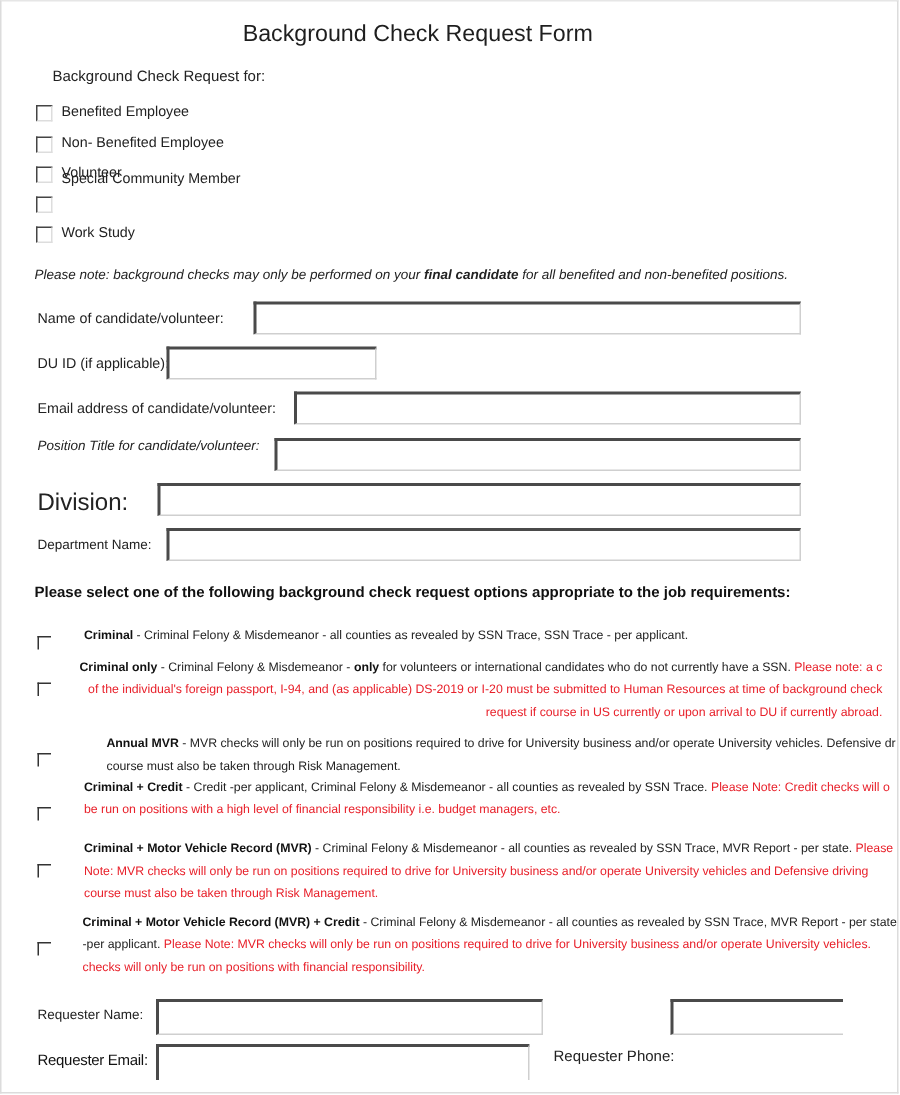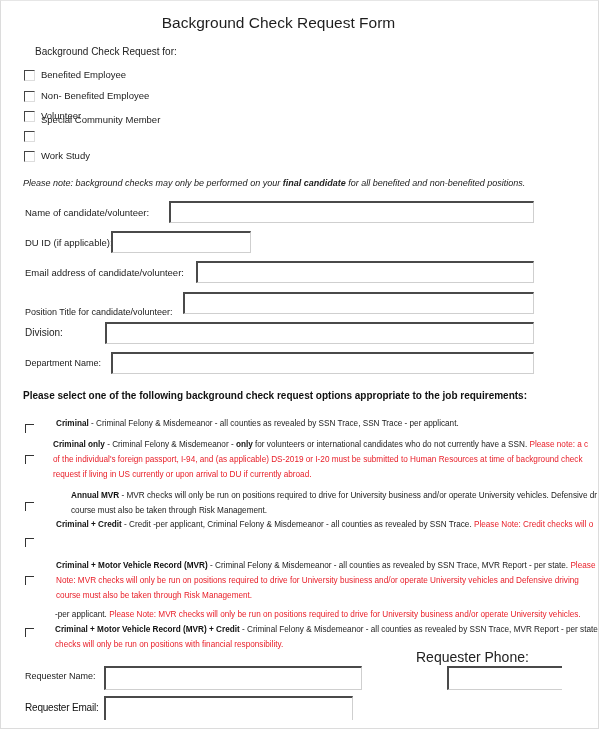--- a/index.html
+++ b/index.html
@@ -68,70 +68,71 @@
 
   <div class="abs label" style="left:24px;top:206px;">Name of candidate/volunteer:</div>
   <div class="field" style="left:168px;top:200px;width:365px;height:22px;"></div>
 
   <div class="abs label" style="left:24px;top:236px;">DU ID (if applicable):</div>
   <div class="field" style="left:110px;top:230px;width:140px;height:22px;"></div>
 
   <div class="abs label" style="left:24px;top:266px;">Email address of candidate/volunteer:</div>
   <div class="field" style="left:195px;top:260px;width:338px;height:22px;"></div>
 
-  <div class="abs label" style="left:24px;top:306px;font-size:9px;">Position Title for candidate/volunteer:</div>
+  <div class="abs label" style="left:24px;top:291px;font-size:9px;font-style:italic;">Position Title for candidate/volunteer:</div>
   <div class="field" style="left:182px;top:291px;width:351px;height:22px;"></div>
 
-  <div class="abs label" style="left:24px;top:326px;font-size:10px;">Division:</div>
+  <div class="abs label" style="left:24px;top:326px;font-size:16px;">Division:</div>
   <div class="field" style="left:104px;top:321px;width:429px;height:22px;"></div>
 
   <div class="abs label" style="left:24px;top:357px;font-size:9px;">Department Name:</div>
   <div class="field" style="left:110px;top:351px;width:423px;height:22px;"></div>
 
   <div class="abs section">Please select one of the following background check request options appropriate to the job requirements:</div>
 
   <div class="cb-plain" style="left:24px;top:423px;"></div>
   <div class="abs opt" style="left:55px;top:415px;">
     <b>Criminal</b><span> - Criminal Felony &amp; Misdemeanor - all counties as revealed by SSN Trace, SSN Trace - per applicant.</span>
   </div>
 
   <div class="cb-plain" style="left:24px;top:454px;"></div>
-  <div class="abs opt" style="left:52px;top:436px;">
+  <div class="abs opt" style="left:52px;top:436px;text-align:right;">
     <div><b>Criminal only</b><span> - Criminal Felony &amp; Misdemeanor - </span><b>only</b><span> for volunteers or international candidates who do not currently have a SSN. </span><span class="red">Please note: a c</span></div>
     <div class="red">of the individual's foreign passport, I-94, and (as applicable) DS-2019 or I-20 must be submitted to Human Resources at time of background check</div>
-    <div class="red">request if living in US currently or upon arrival to DU if currently abroad.</div>
+    <div class="red">request if course in US currently or upon arrival to DU if currently abroad.</div>
   </div>
 
   <div class="cb-plain" style="left:24px;top:501px;"></div>
   <div class="abs opt" style="left:70px;top:487px;">
     <div><b>Annual MVR</b><span> - MVR checks will only be run on positions required to drive for University business and/or operate University vehicles. Defensive dr</span></div>
     <div>course must also be taken through Risk Management.</div>
   </div>
 
   <div class="cb-plain" style="left:24px;top:537px;"></div>
   <div class="abs opt" style="left:55px;top:516px;">
     <div><b>Criminal + Credit</b><span> - Credit -per applicant, Criminal Felony &amp; Misdemeanor - all counties as revealed by SSN Trace. </span><span class="red">Please Note: Credit checks will o</span></div>
+    <div class="red">be run on positions with a high level of financial responsibility i.e. budget managers, etc.</div>
   </div>
 
   <div class="cb-plain" style="left:24px;top:575px;"></div>
   <div class="abs opt" style="left:55px;top:557px;">
     <div><b>Criminal + Motor Vehicle Record (MVR)</b><span> - Criminal Felony &amp; Misdemeanor - all counties as revealed by SSN Trace, MVR Report - per state. </span><span class="red">Please</span></div>
     <div class="red">Note: MVR checks will only be run on positions required to drive for University business and/or operate University vehicles and Defensive driving</div>
     <div class="red">course must also be taken through Risk Management.</div>
   </div>
 
   <div class="cb-plain" style="left:24px;top:627px;"></div>
   <div class="abs opt" style="left:54px;top:606px;">
+    <div><b>Criminal + Motor Vehicle Record (MVR) + Credit</b><span> - Criminal Felony &amp; Misdemeanor - all counties as revealed by SSN Trace, MVR Report - per state</span></div>
     <div><span>-per applicant. </span><span class="red">Please Note: MVR checks will only be run on positions required to drive for University business and/or operate University vehicles.</span></div>
-    <div><b>Criminal + Motor Vehicle Record (MVR) + Credit</b><span> - Criminal Felony &amp; Misdemeanor - all counties as revealed by SSN Trace, MVR Report - per state</span></div>
     <div class="red">checks will only be run on positions with financial responsibility.</div>
   </div>
 
   <div class="abs label" style="left:24px;top:670px;font-size:9px;">Requester Name:</div>
   <div class="field" style="left:103px;top:665px;width:258px;height:24px;"></div>
 
-  <div class="abs label" style="left:368px;top:648px;font-size:14px;margin-left:47px;">Requester Phone:</div>
+  <div class="abs label" style="left:368px;top:698px;font-size:10px;">Requester Phone:</div>
   <div class="field" style="left:446px;top:665px;width:115px;height:24px;border-right:none;"></div>
 
   <div class="abs label" style="left:24px;top:701px;font-size:10px;color:#111;letter-spacing:-0.2px;">Requester Email:</div>
   <div class="field" style="left:103px;top:695px;width:249px;height:24px;border-bottom:none;"></div>
 
 </div>
 
 </body></html>

